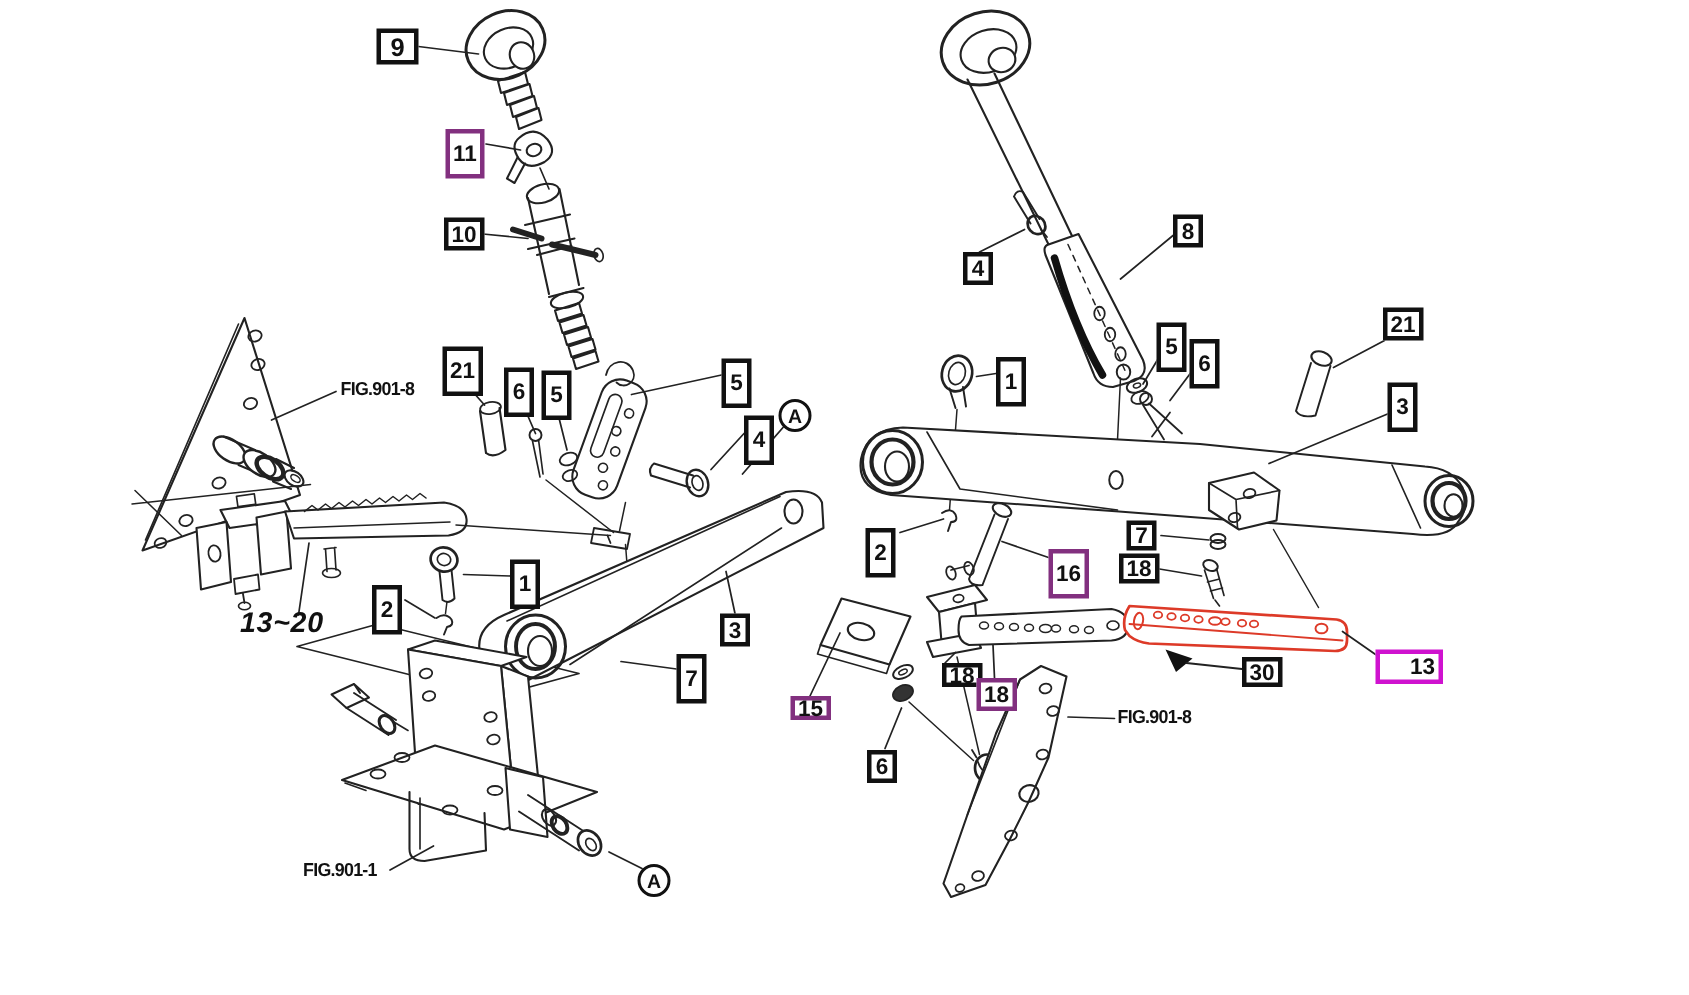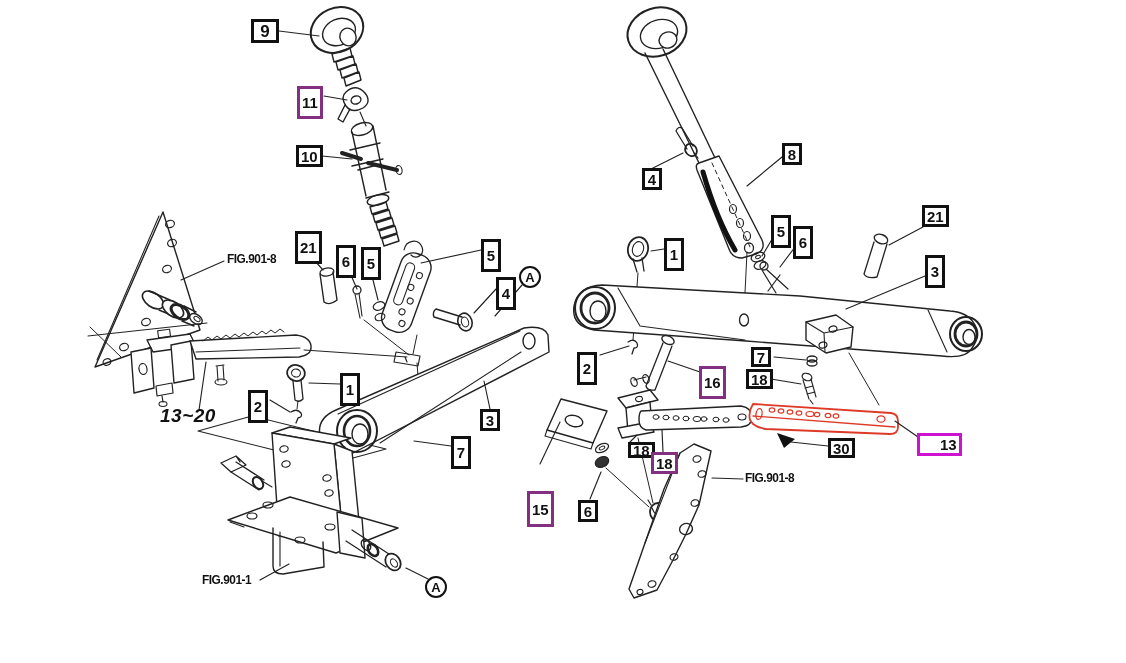--- a/index.html
+++ b/index.html
@@ -346,21 +346,21 @@
 <div class="co" style="left:782px;top:143px;height:22px">8</div>
 <div class="co" style="left:664px;top:238px">1</div>
 <div class="co" style="left:771px;top:215px">5</div>
 <div class="co" style="left:793px;top:226px">6</div>
 <div class="co" style="left:922px;top:205px;height:22px">21</div>
 <div class="co" style="left:925px;top:255px">3</div>
 <div class="co" style="left:577px;top:352px">2</div>
 <div class="co" style="left:751px;top:347px;height:20px">7</div>
 <div class="co" style="left:746px;top:369px;height:20px">18</div>
 <div class="co purple" style="left:699px;top:366px">16</div>
-<div class="co purple" style="left:527px;top:491px;height:36px">15</div>
+<div class="co purple" style="left:527px;top:464px;height:16px">15</div>
 <div class="co" style="left:628px;top:442px;height:16px">18</div>
 <div class="co purple" style="left:651px;top:452px;height:22px">18</div>
 <div class="co" style="left:578px;top:500px;height:22px">6</div>
 <div class="co" style="left:828px;top:438px;height:20px">30</div>
 <div class="co magenta" style="left:917px;top:433px;height:23px">13</div>
 
 <div class="viewmark" style="left:519px;top:266px">A</div>
 <div class="viewmark" style="left:425px;top:576px">A</div>
 
 <div class="fig" style="left:227px;top:252px">FIG.901-8</div>

